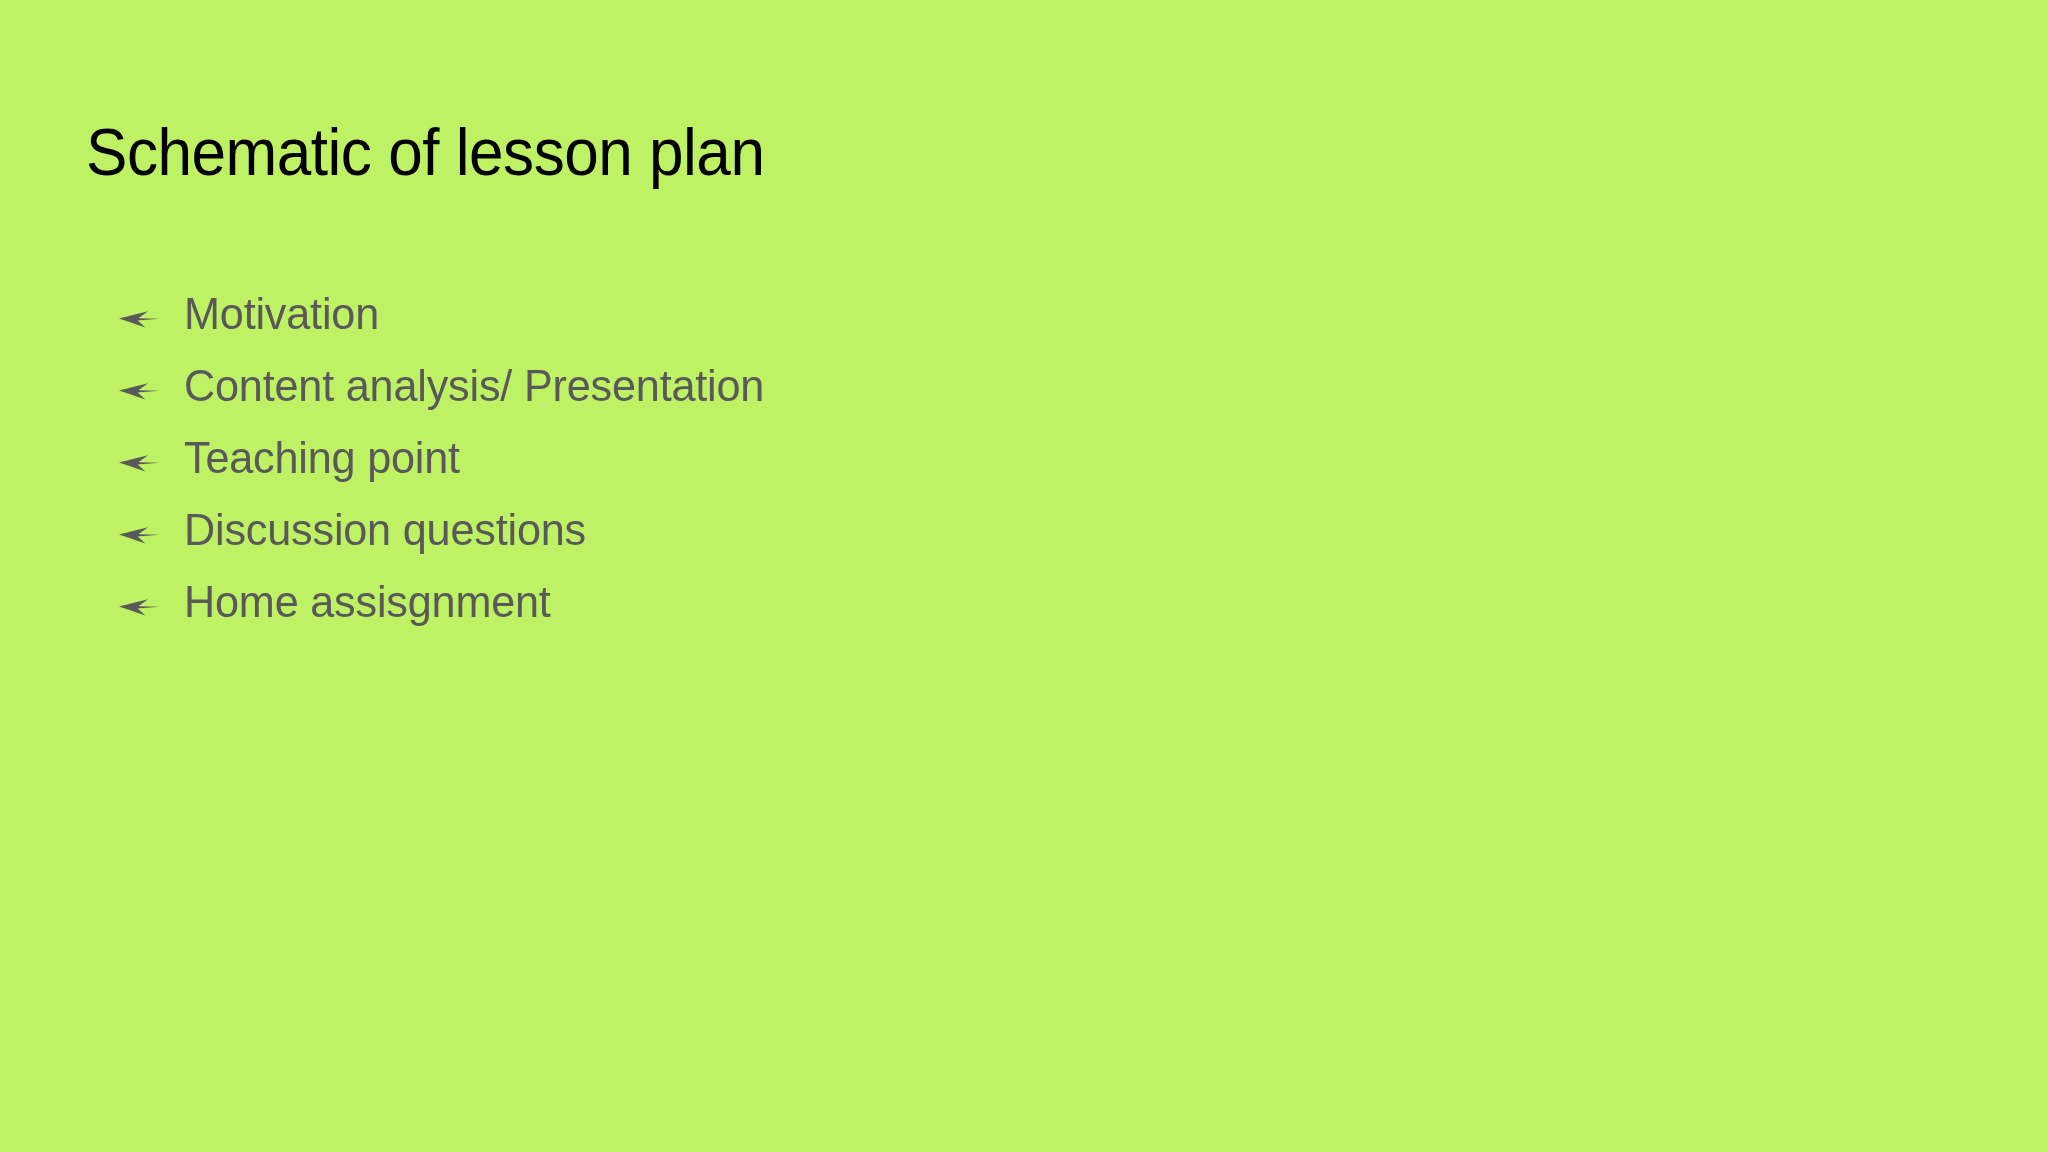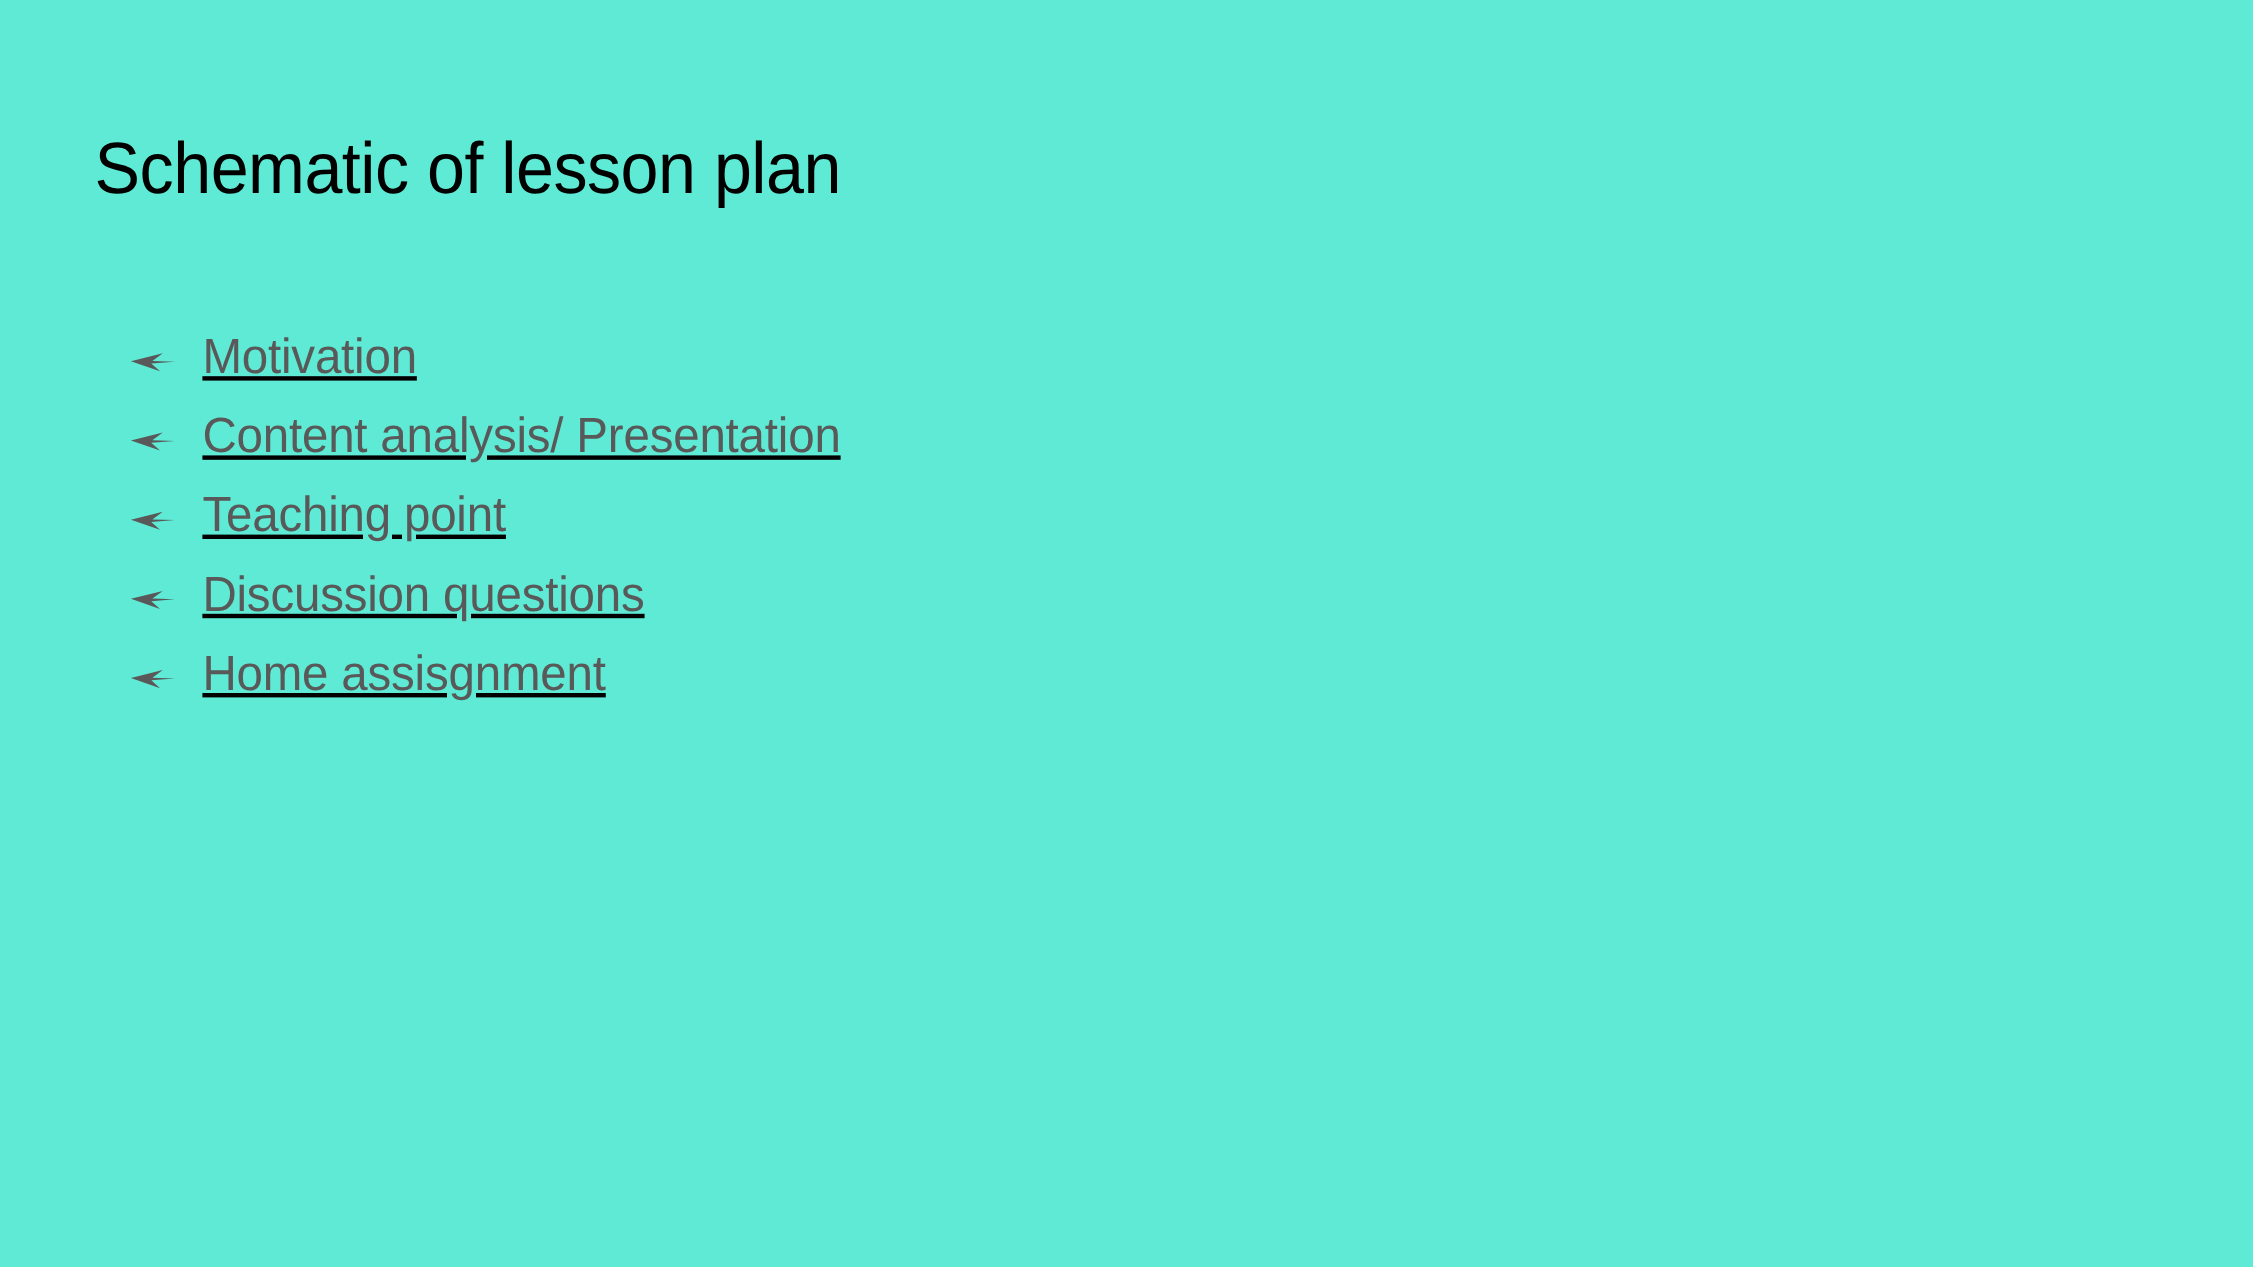--- a/index.html
+++ b/index.html
@@ -11,47 +11,46 @@
     height: 1152px;
     background: #ffffff;
     font-family: "Liberation Sans", sans-serif;
     overflow: hidden;
   }
 
   .slide {
     position: relative;
     width: 2048px;
     height: 1152px;
-    background: #5eead4;
+    background: #bef264;
     box-sizing: border-box;
   }
 
   .slide-title {
     position: absolute;
     left: 86px;
     top: 118px;
     font-size: 66px;
     line-height: 1.05;
     font-weight: 400;
     color: #000000;
     letter-spacing: -0.5px;
     white-space: nowrap;
     transform: scaleX(0.94);
     transform-origin: left top;
   }
 
   .bullet-list {
     position: absolute;
     left: 118px;
-    top: 288px;
+    top: 278px;
     margin: 0;
     padding: 0;
     list-style: none;
     width: 1700px;
-    text-decoration: underline;
   }
 
   .bullet-item {
     display: flex;
     align-items: baseline;
     height: 72px;
     line-height: 72px;
     white-space: nowrap;
   }
 

